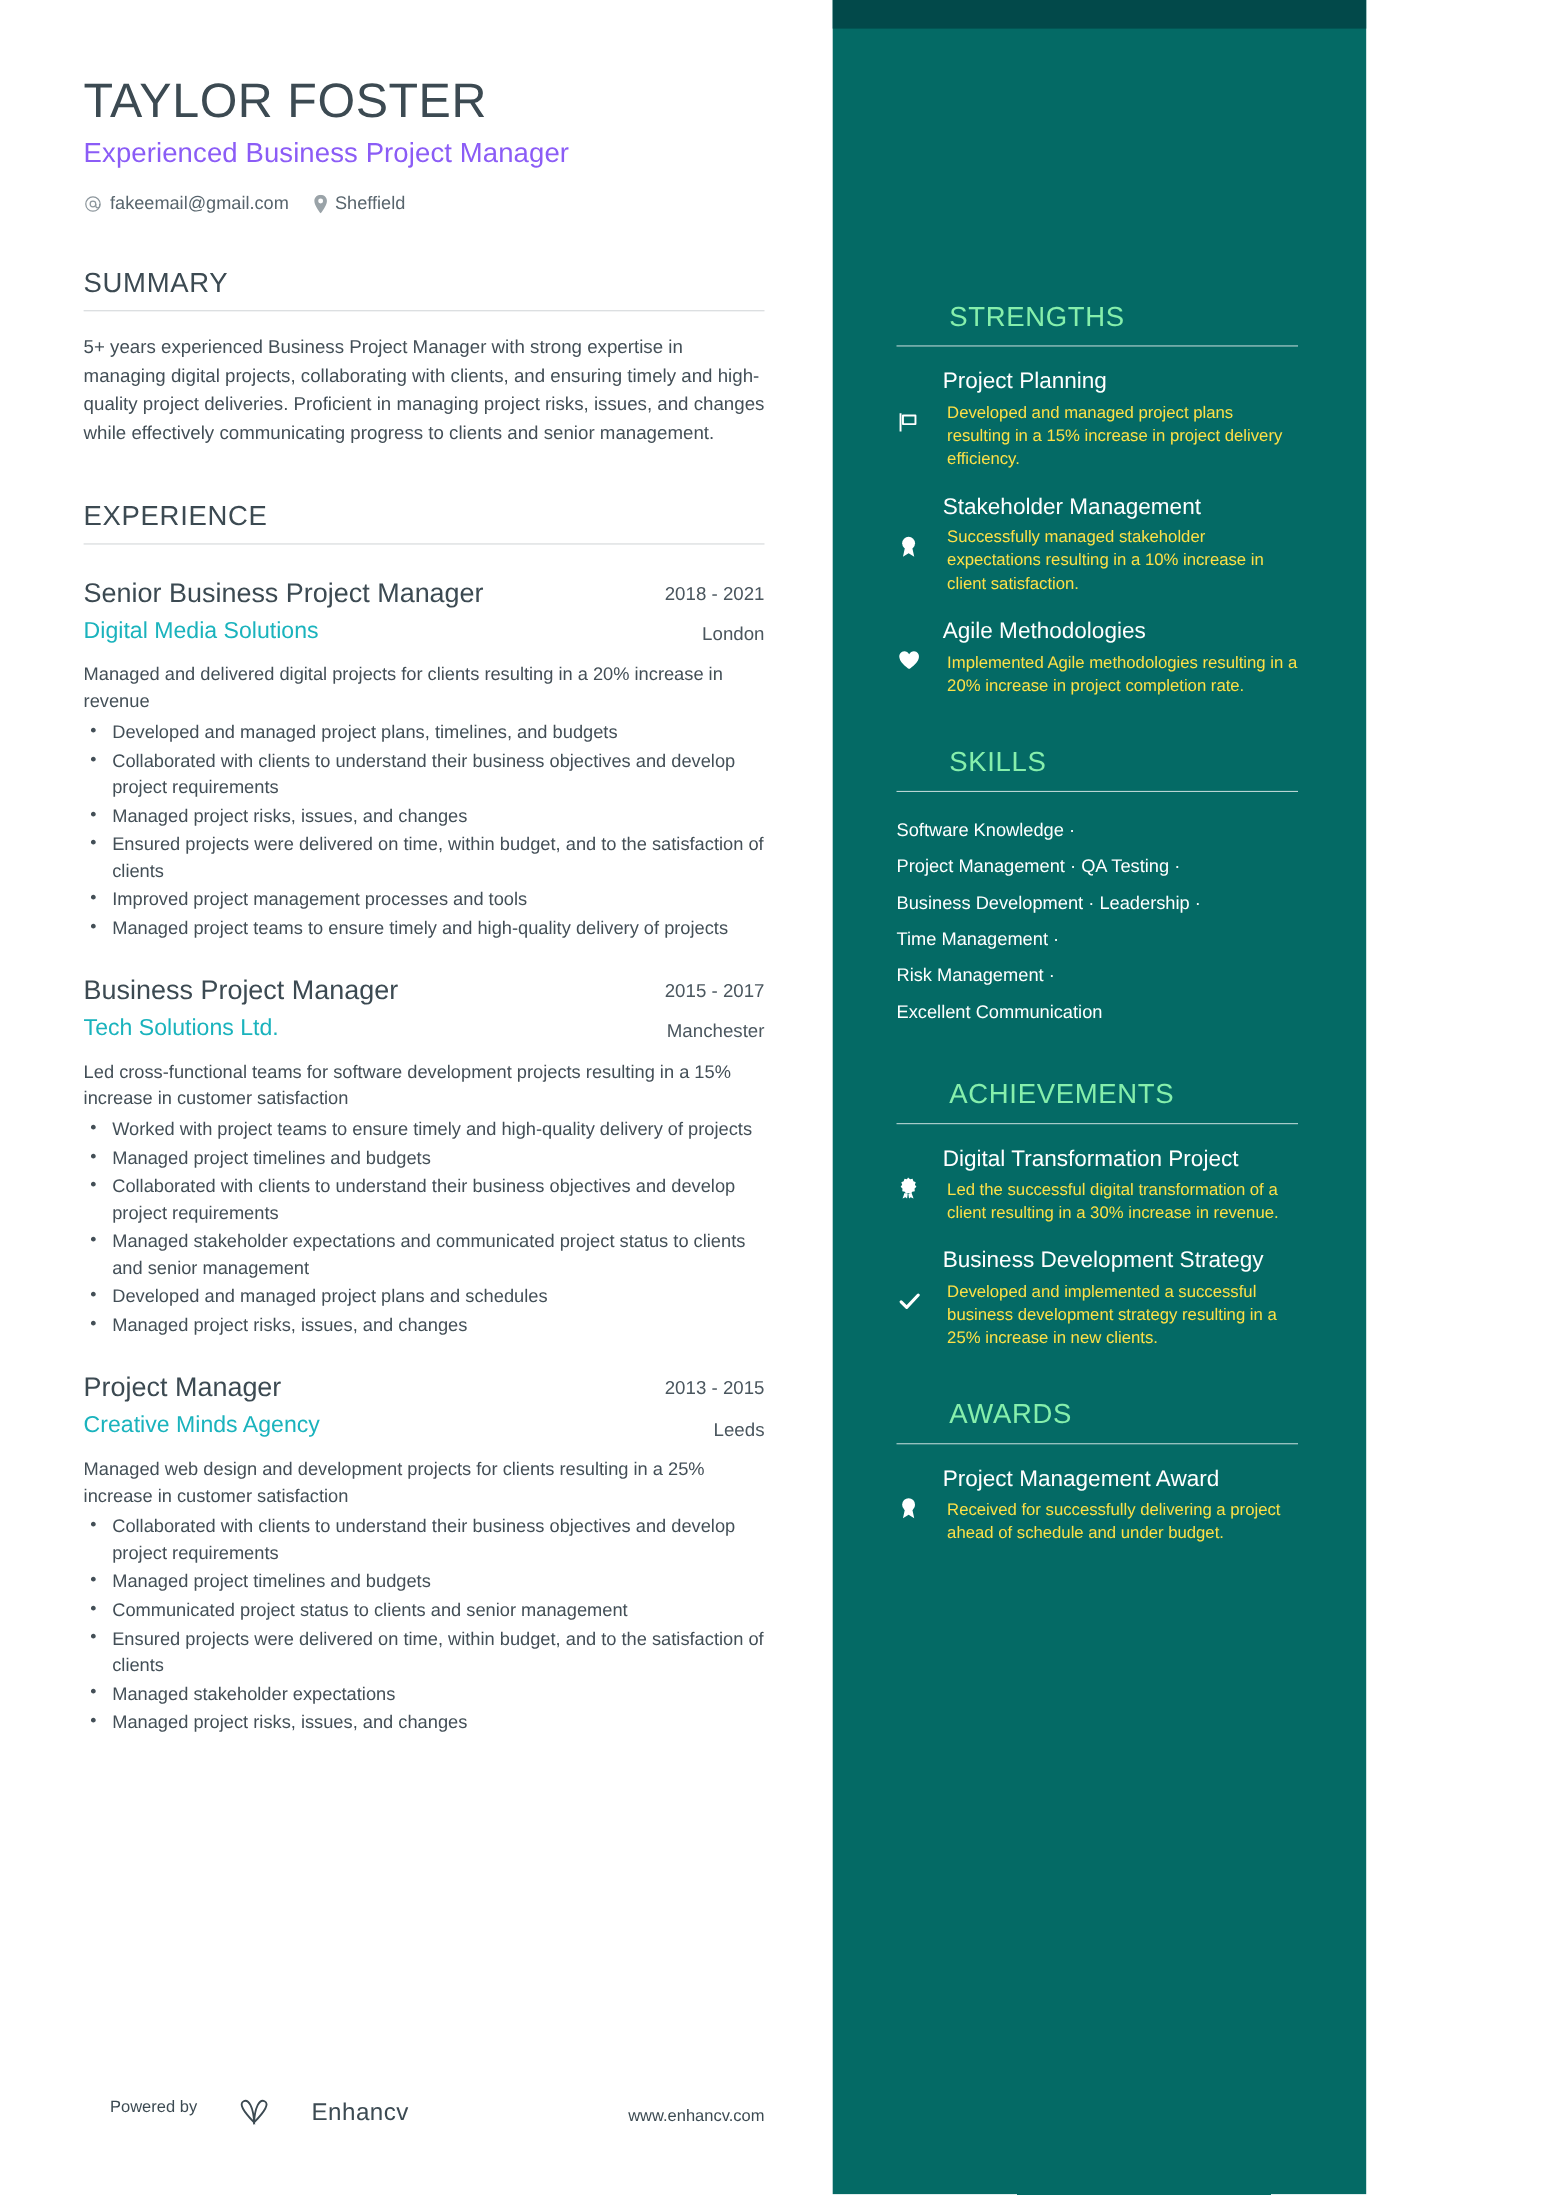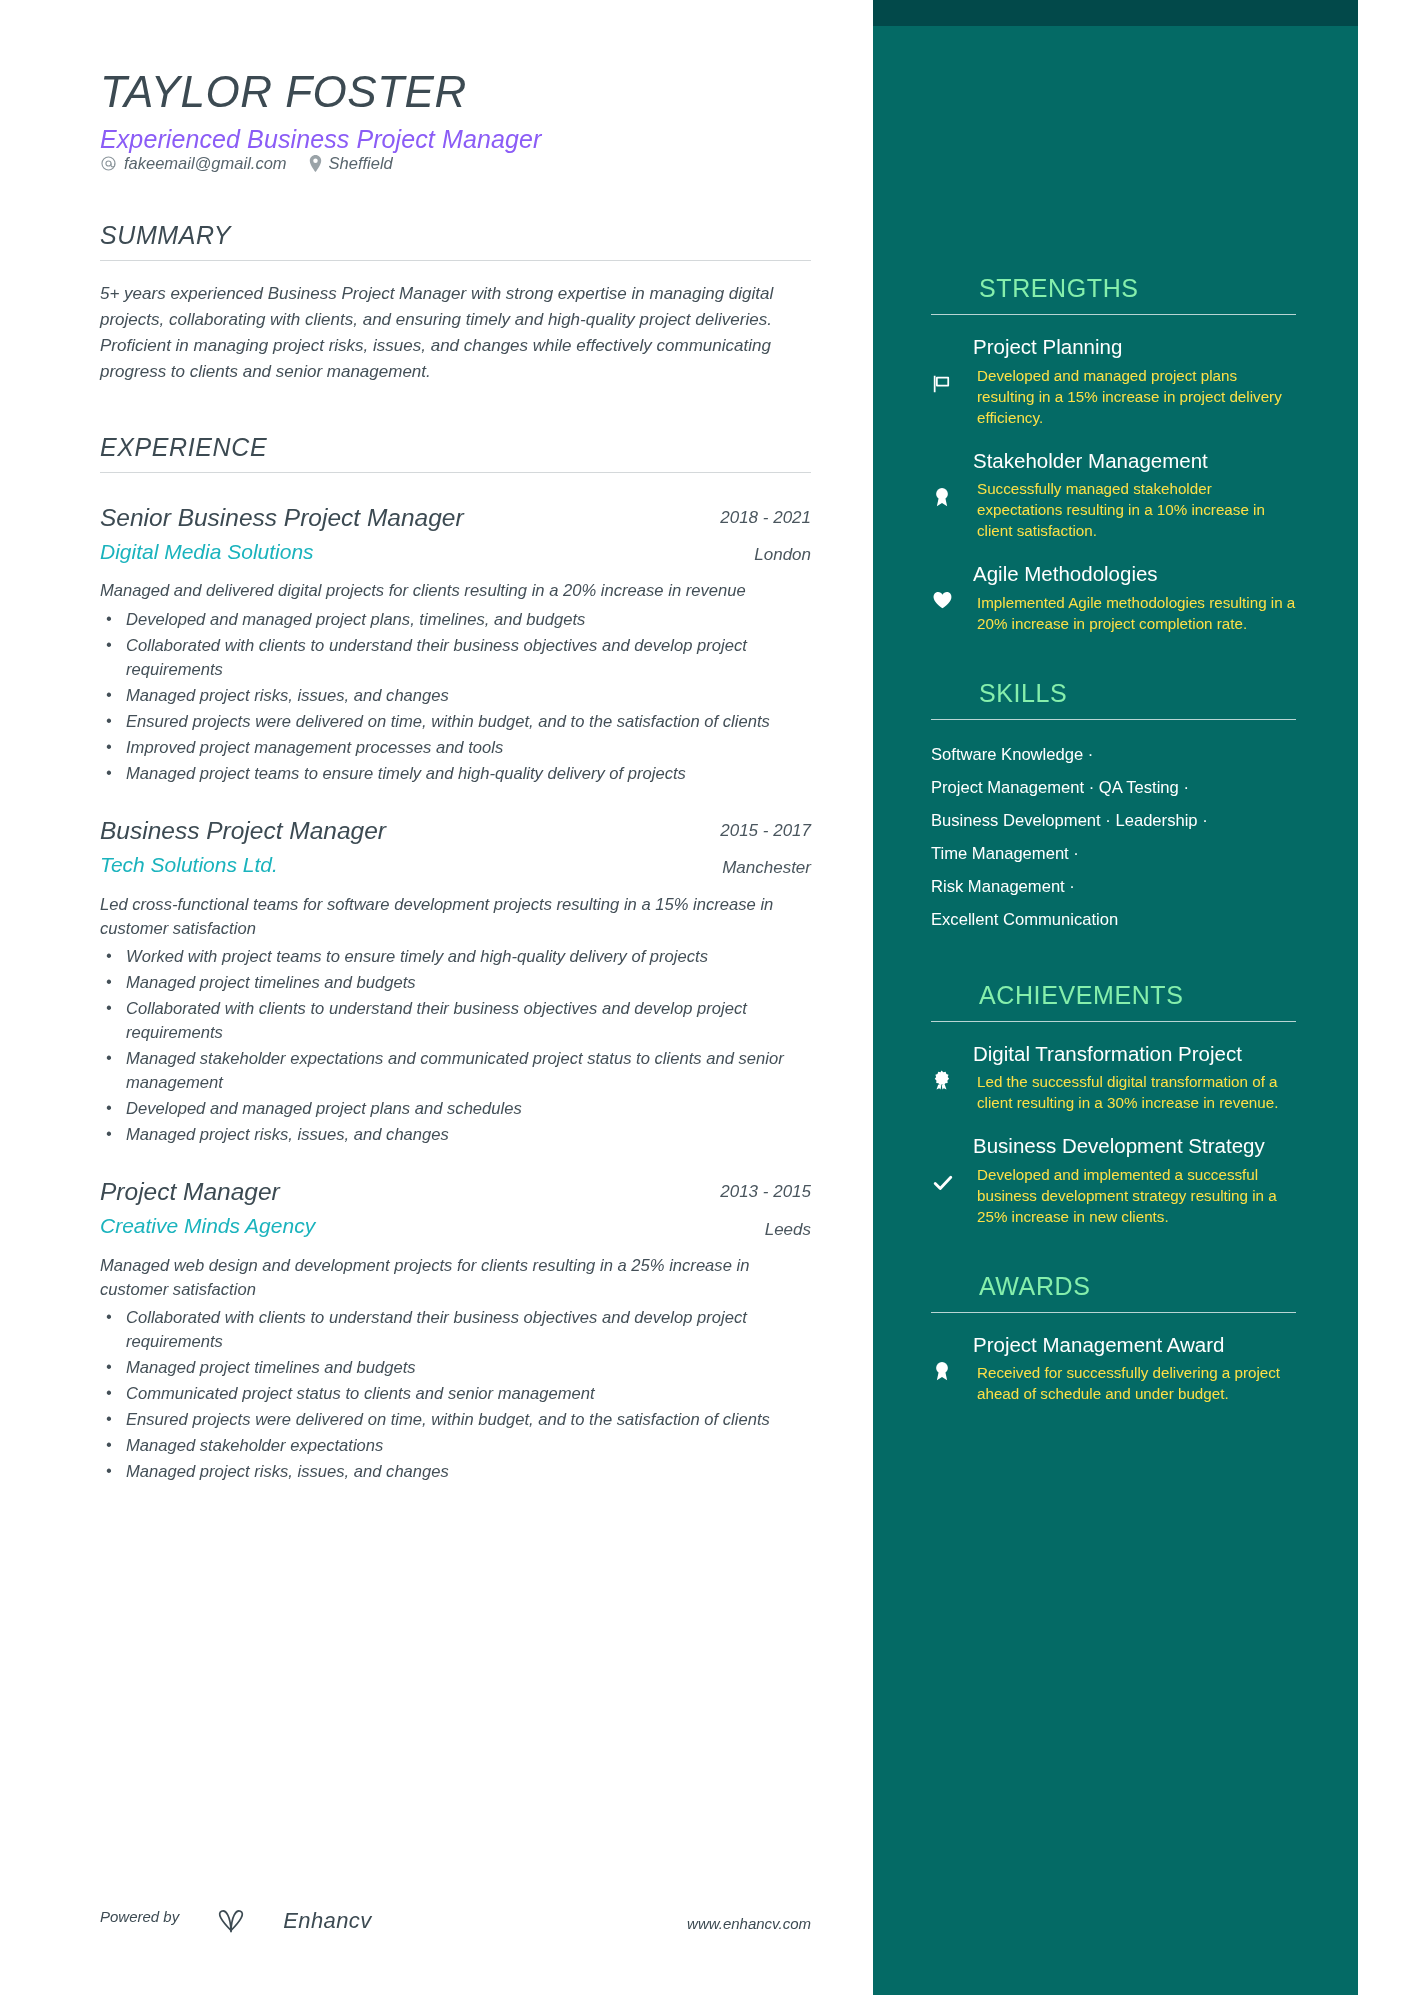--- a/index.html
+++ b/index.html
@@ -15,42 +15,42 @@
     position: relative;
     width: 1410px;
     height: 1995px;
     background: #ffffff;
     overflow: hidden;
     display: flex;
   }
 
   
   .left {
-    width: 873px;
+    width: 757px;
     height: 100%;
-    padding: 68px 62px 0 100px;
+    padding: 68px 62px 0 76px;
     position: relative;
-    font-style: italic;
   }
 
   .name {
     font-size: 44px;
     font-weight: 400;
     letter-spacing: 0.5px;
     color: #3c4a52;
     line-height: 1.1;
   }
   .headline {
     font-size: 25px;
     font-weight: 400;
     color: #8b5cf6;
     margin-top: 9px;
     letter-spacing: 0.1px;
   }
   .contact-row {
+    margin-top: 22px;
     display: flex;
     align-items: flex-end;
     gap: 22px;
     font-size: 16.5px;
     color: #58656d;
   }
   .contact-item { display: flex; align-items: center; gap: 7px; }
   .contact-item svg { display: block; }
 
   .section { margin-top: 48px; }

